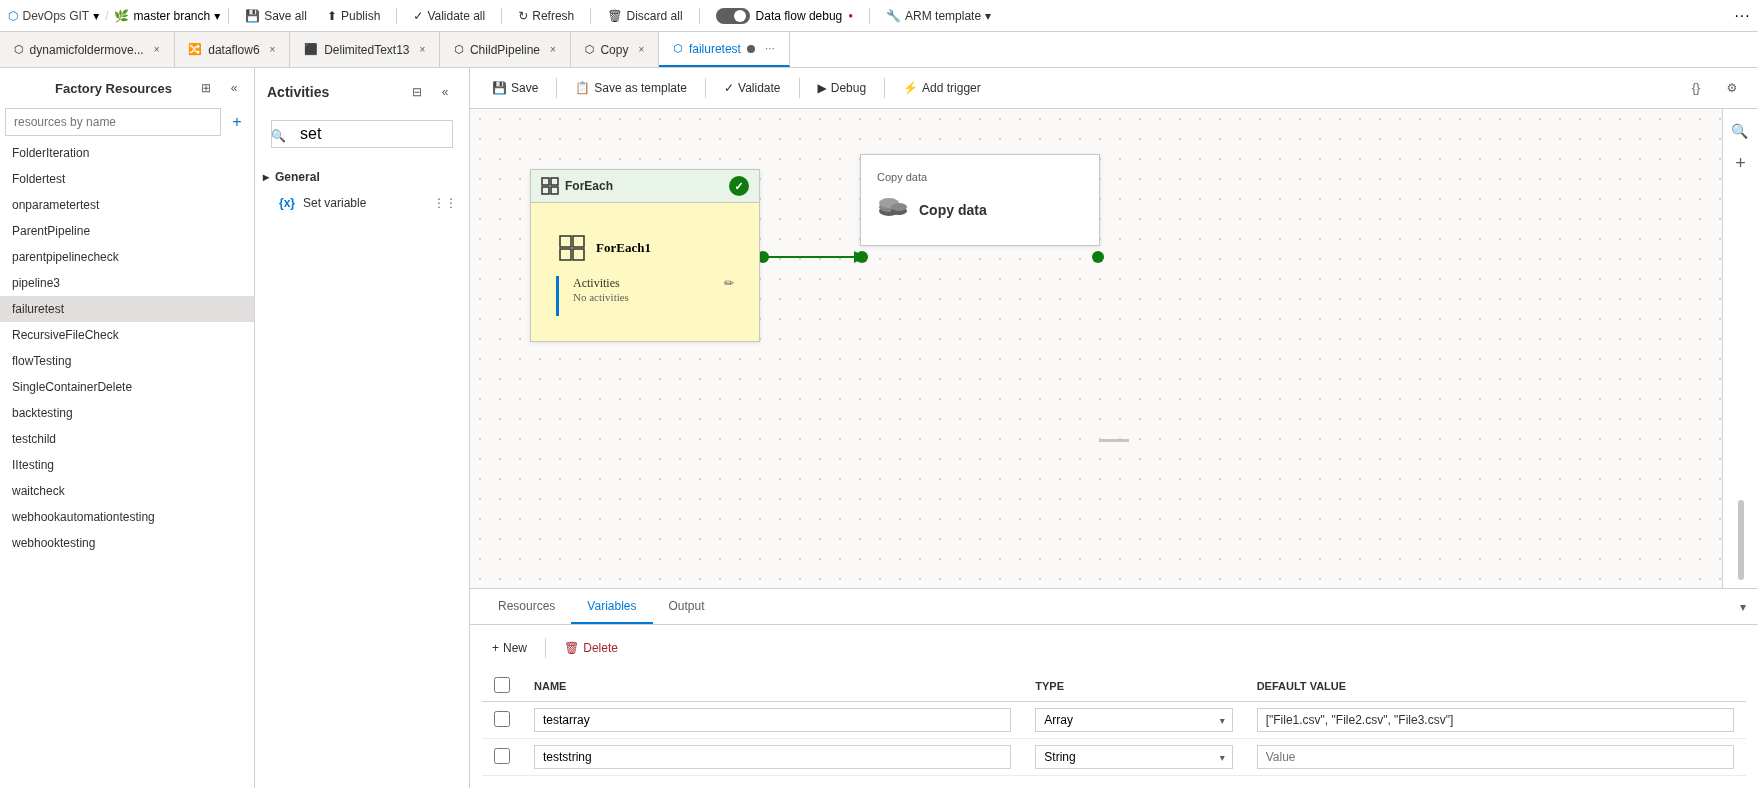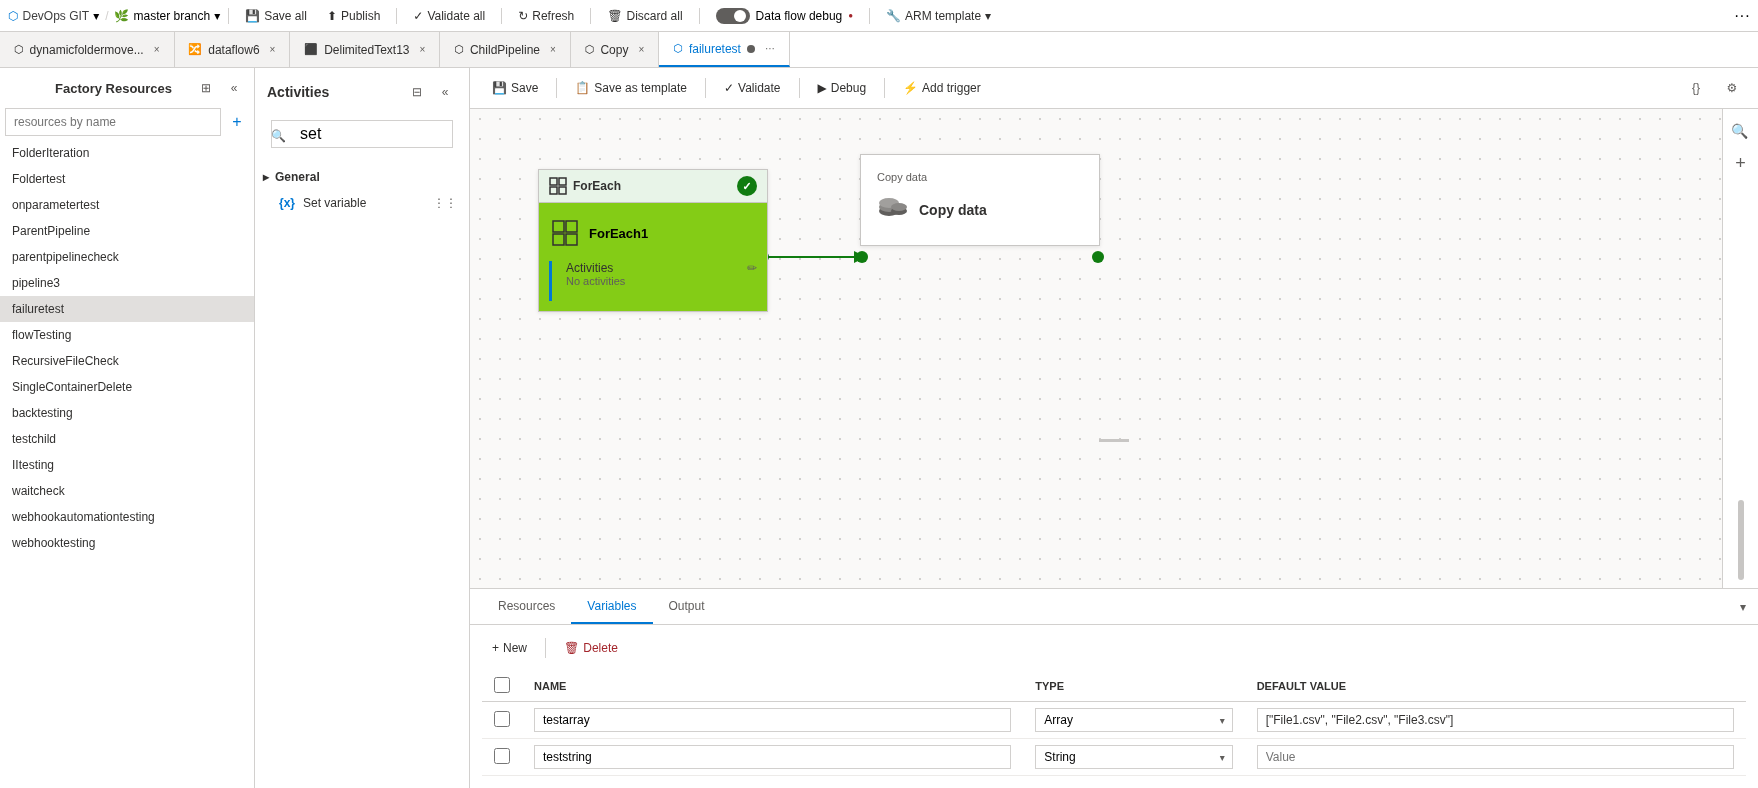--- a/index.html
+++ b/index.html
@@ -59,31 +59,31 @@
     .canvas-spacer { flex: 1; }
     .canvas-right-icons { display: flex; gap: 8px; align-items: center; }
     .canvas-right-icon { width: 28px; height: 28px; display: flex; align-items: center; justify-content: center; cursor: pointer; color: #605e5c; }
 
     
     #canvas { flex: 1; position: relative; overflow: hidden; background: #faf9f8; }
     .canvas-grid { position: absolute; inset: 0; background-image: radial-gradient(circle, #d2d0ce 1px, transparent 1px); background-size: 20px 20px; }
 
     
     .foreach-node {
-      position: absolute; left: 68px; top: 60px; width: 230px; background: #84cc16;
+      position: absolute; left: 60px; top: 60px; width: 230px; background: #fef9c3;
       border: 1px solid #c8c6c4; box-shadow: 0 1px 4px rgba(0,0,0,0.1);
     }
     .foreach-node-header {
       display: flex; align-items: center; justify-content: space-between;
       padding: 6px 10px; background: #e8f4e8; border-bottom: 1px solid #c8c6c4;
       font-size: 12px; font-weight: 600; color: #323130;
     }
     .foreach-title { display: flex; align-items: center; gap: 6px; }
     .check-circle { width: 20px; height: 20px; border-radius: 50%; background: #107c10; display: flex; align-items: center; justify-content: center; color: #fff; font-size: 11px; }
-    .foreach-body { padding: 10px; }
+    .foreach-body { padding: 25px; font-family: Liberation Serif, serif; }
     .foreach-activity-row { display: flex; align-items: center; gap: 8px; padding: 4px 0; }
     .foreach-icon { width: 32px; height: 32px; display: flex; align-items: center; justify-content: center; }
     .foreach-divider { width: 3px; height: 40px; background: #0078d4; margin-right: 6px; }
     .foreach-activities-label { font-size: 12px; color: #323130; }
     .foreach-activities-sub { font-size: 11px; color: #605e5c; }
     .edit-icon { margin-left: auto; color: #605e5c; cursor: pointer; }
 
     
     .copy-node {
       position: absolute; left: 390px; top: 45px; width: 240px; background: #fff;
@@ -236,22 +236,22 @@
       <div id="add-btn" data-name="sidebar-add-btn">+</div>
     </div>
     <div id="sidebar-list" data-name="sidebar-list">
       <div class="sidebar-item" data-name="sidebar-item-folderiteration">FolderIteration</div>
       <div class="sidebar-item" data-name="sidebar-item-foldertest">Foldertest</div>
       <div class="sidebar-item" data-name="sidebar-item-onparametertest">onparametertest</div>
       <div class="sidebar-item" data-name="sidebar-item-parentpipeline">ParentPipeline</div>
       <div class="sidebar-item" data-name="sidebar-item-parentpipelinecheck">parentpipelinecheck</div>
       <div class="sidebar-item" data-name="sidebar-item-pipeline3">pipeline3</div>
       <div class="sidebar-item active" data-name="sidebar-item-failuretest">failuretest</div>
+      <div class="sidebar-item" data-name="sidebar-item-recursivefilecheck">RecursiveFileCheck</div>
       <div class="sidebar-item" data-name="sidebar-item-flowtesting">flowTesting</div>
-      <div class="sidebar-item" data-name="sidebar-item-recursivefilecheck">RecursiveFileCheck</div>
       <div class="sidebar-item" data-name="sidebar-item-singlecontainerdelete">SingleContainerDelete</div>
       <div class="sidebar-item" data-name="sidebar-item-backtesting">backtesting</div>
       <div class="sidebar-item" data-name="sidebar-item-testchild">testchild</div>
       <div class="sidebar-item" data-name="sidebar-item-iitesting">IItesting</div>
       <div class="sidebar-item" data-name="sidebar-item-waitcheck">waitcheck</div>
       <div class="sidebar-item" data-name="sidebar-item-webhookautomationtesting">webhookautomationtesting</div>
       <div class="sidebar-item" data-name="sidebar-item-webhooktesting">webhooktesting</div>
     </div>
   </div>
 

